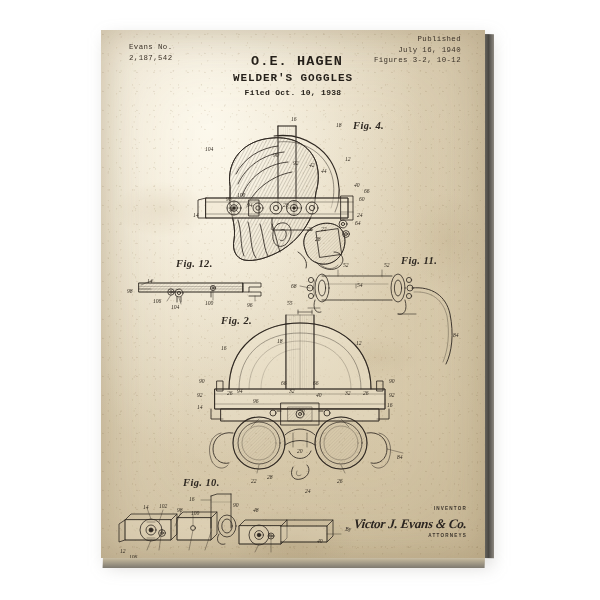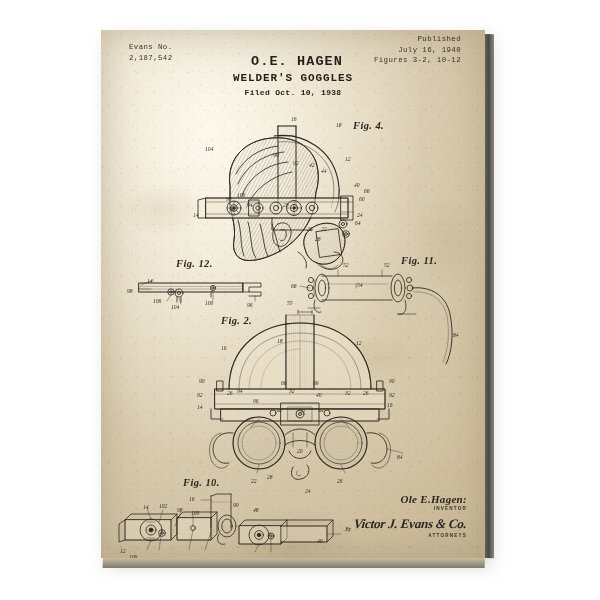--- a/index.html
+++ b/index.html
@@ -476,21 +476,20 @@
       <div class="num" style="left:58px;top:473px;">102</div>
       <div class="num" style="left:76px;top:477px;">98</div>
       <div class="num" style="left:90px;top:480px;">100</div>
       <div class="num" style="left:132px;top:472px;">90</div>
       <div class="num" style="left:152px;top:477px;">48</div>
       <div class="num" style="left:216px;top:508px;">40</div>
       <div class="num" style="left:19px;top:518px;">12</div>
       <div class="num" style="left:28px;top:524px;">106</div>
 
       <div id="sig-block">
-        <div id="inventor-sig">Ole E.Hagen:</div>
         <div class="role">INVENTOR</div>
         <div id="atty-line">
           <span id="by-word">By</span>
           <span id="atty-sig">Victor J. Evans &amp; Co.</span>
         </div>
         <div class="role">ATTORNEYS</div>
       </div>
 
     </div>
   </div>

